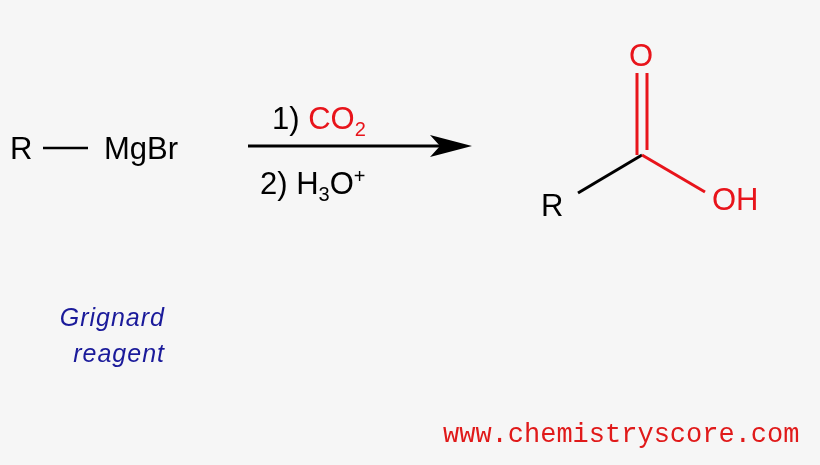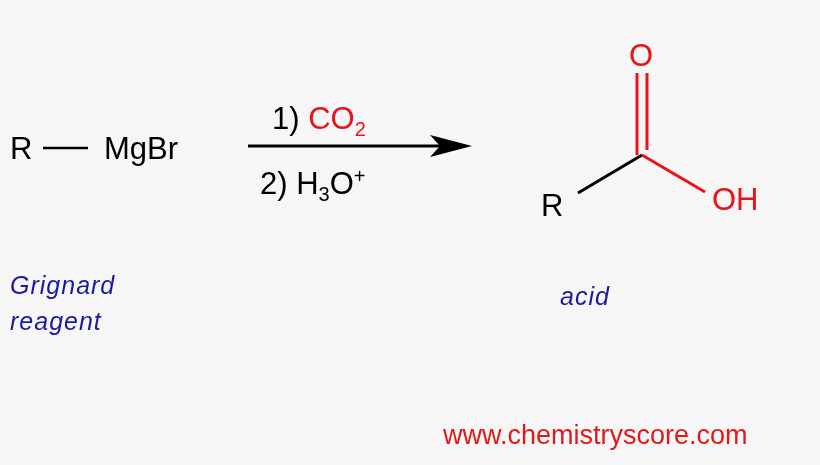--- a/index.html
+++ b/index.html
@@ -5,26 +5,26 @@
   html, body { margin: 0; padding: 0; }
   body {
     width: 820px; height: 465px; overflow: hidden;
     background: #f6f6f6; position: relative;
     font-family: "Liberation Sans", sans-serif;
   }
   .abs { position: absolute; white-space: nowrap; }
   .chem { font-size: 31px; color: #000; line-height: 1; }
   .red { color: #e8141b; }
   .label { font-size: 25px; font-style: italic; color: #1a1a9a; line-height: 1; letter-spacing: 1px; }
-  .url { font-family: Liberation Sans, sans-serif; font-size: 27px; color: #e01a1a; line-height: 1; }
+  .url { font-family: Liberation Mono, monospace; font-size: 27px; color: #e01a1a; line-height: 1; }
   sub, sup { font-size: 20px; line-height: 0; position: relative; vertical-align: baseline; }
   sub { top: 0.35em; }
   sup { top: -0.55em; }
   svg#bonds { position: absolute; left: 0; top: 0; }
-  .center { text-align: left; }
+  .center { text-align: right; margin-top: 32px; }
 </style>
 </head>
 <body>
 
 <svg id="bonds" width="820" height="465">
 
   <line x1="43" y1="148" x2="88" y2="148" stroke="#000" stroke-width="2.5"></line>
 
   <g>
     <line x1="248" y1="146" x2="445" y2="146" stroke="#000" stroke-width="3"></line>
@@ -52,16 +52,15 @@
 
 <div class="abs chem red" style="left:629px; top:40px;">O</div>
 <div class="abs chem" style="left:541px; top:190px;">R</div>
 <div class="abs chem red" style="left:712px; top:184px;">OH</div>
 
 <div class="abs label center" style="left:10px; top:273px; width:155px;">
   <div>Grignard</div>
   <div style="margin-top:11px;">reagent</div>
 </div>
 <div class="abs label center" style="left:560px; top:273px; width:165px;">
-  <div style="margin-top:11px;">acid</div>
 </div>
 
 <div class="abs url" style="left:443px; top:422px;">www.chemistryscore.com</div>
 
 </body></html>

